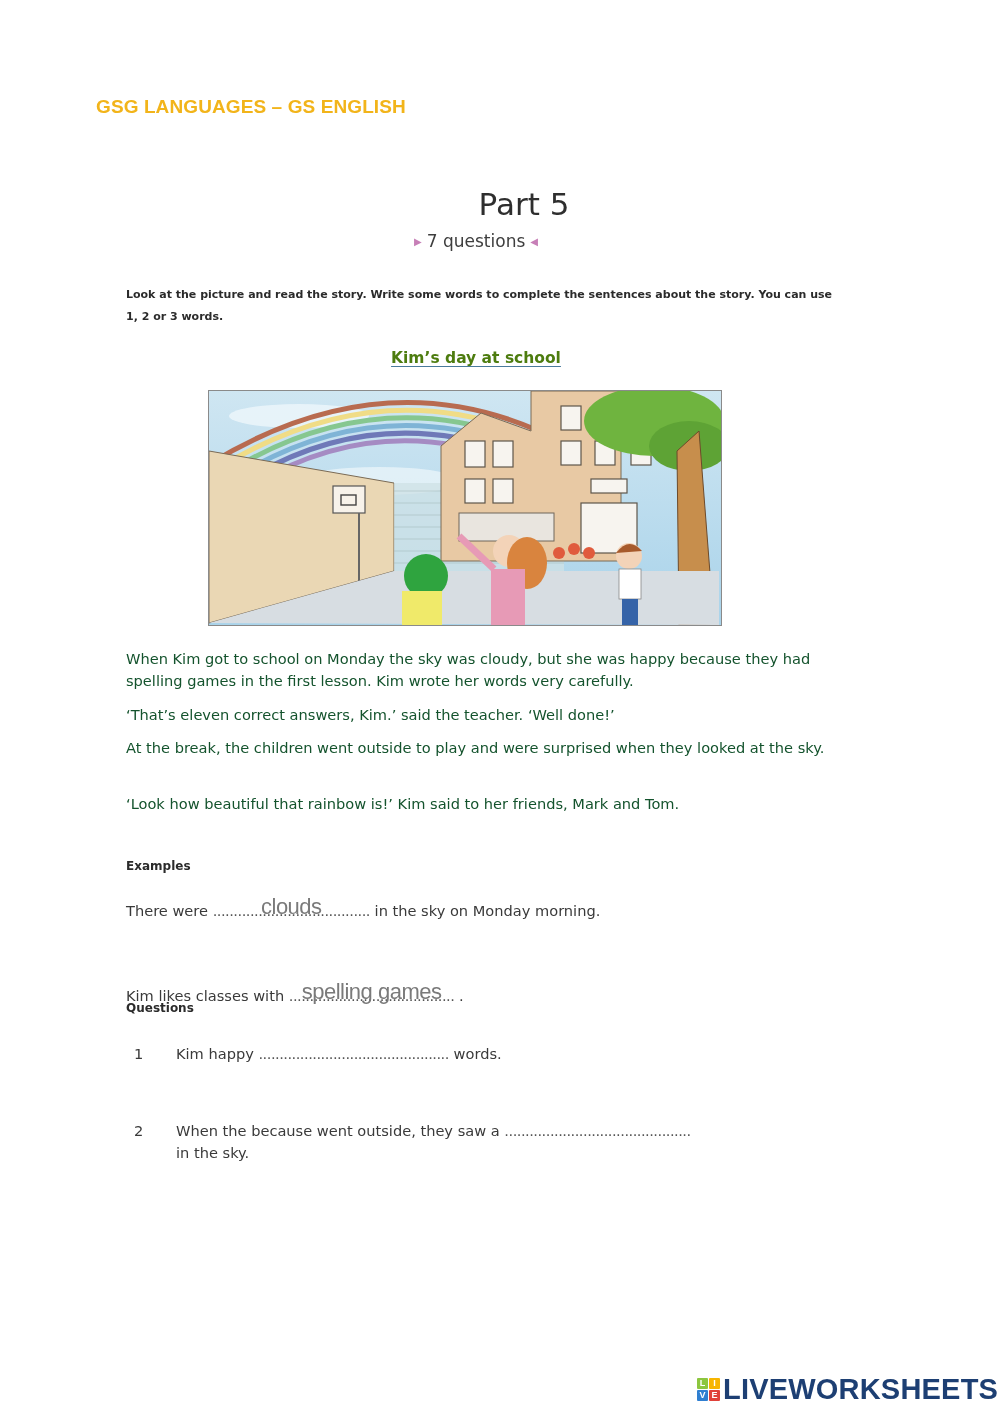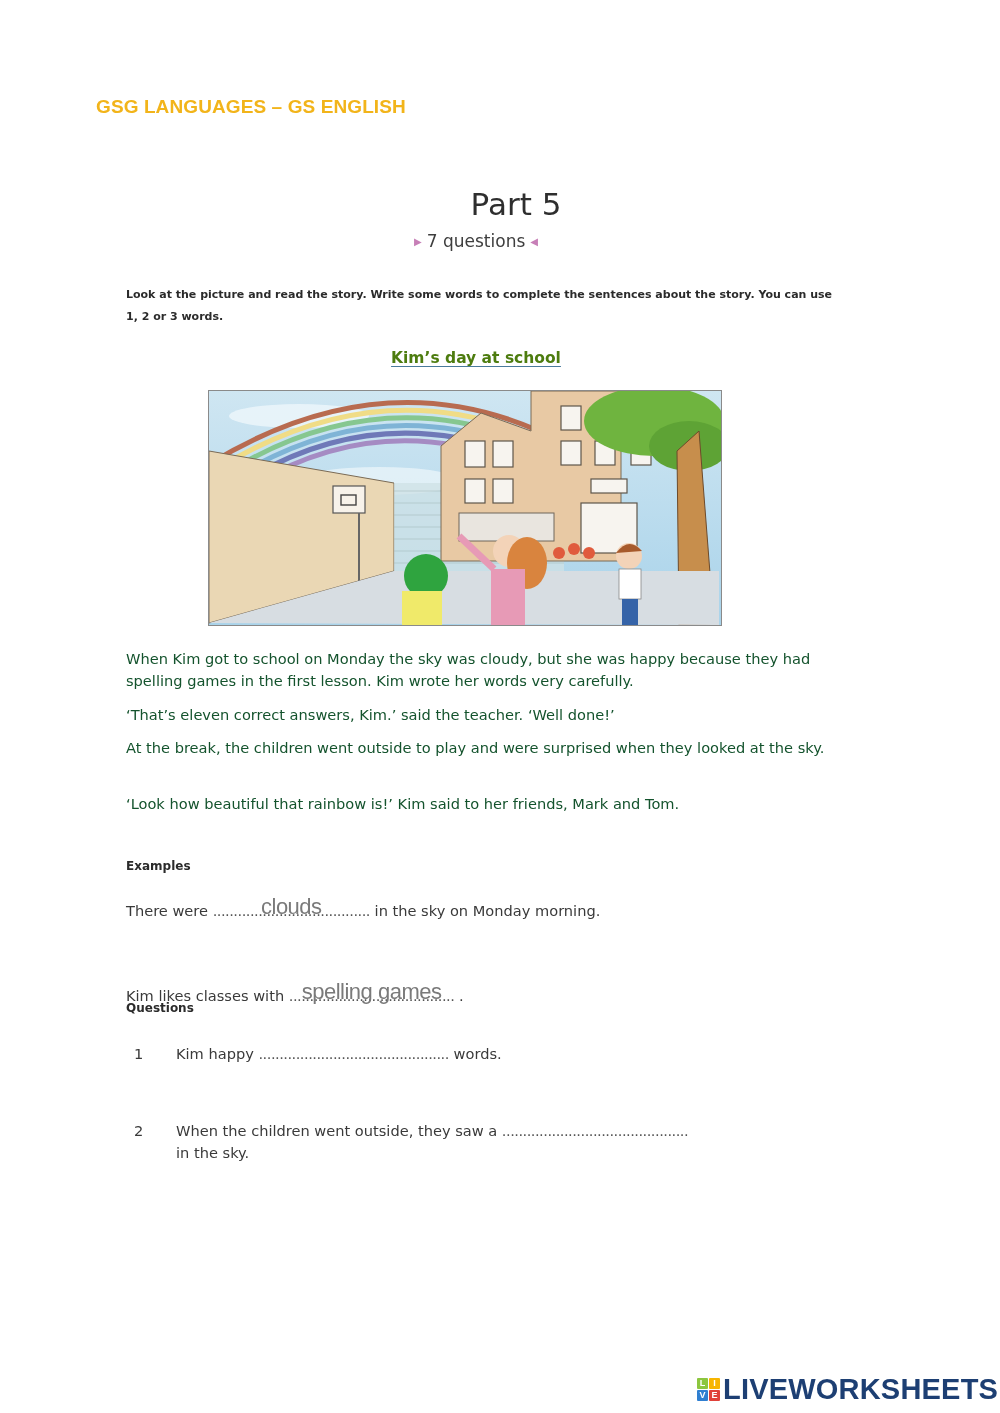--- a/index.html
+++ b/index.html
@@ -6,21 +6,21 @@
   body {
     width: 1000px; height: 1413px; position: relative; overflow: hidden;
     font-family: "DejaVu Sans", sans-serif; color: #3a3a3a;
   }
   .abs { position: absolute; }
   .header-brand {
     left: 96px; top: 96px; font-family: "Liberation Sans", sans-serif;
     font-weight: bold; font-size: 19px; color: #f2b41a; letter-spacing: 0.1px;
   }
   .part-title {
-    left: 8px; width: 952px; top: 186px; text-align: center;
+    left: 16px; width: 952px; top: 186px; text-align: center;
     font-family: "DejaVu Sans", sans-serif; font-size: 31px; color: #2e2e2e; font-weight: normal; padding-left: 32px;
   }
   .part-sub {
     left: 0; width: 952px; top: 231px; text-align: center;
     font-size: 17px; color: #3e3e3e;
   }
   .part-sub .arrow { color: #c77fb7; font-size: 10px; vertical-align: 2px; margin: 0 5px; }
   .instructions {
     left: 126px; top: 284px; width: 720px;
     font-weight: bold; font-size: 11px; line-height: 22px; color: #2b2b2b;
@@ -167,21 +167,21 @@
   <span>Kim likes classes with </span><span class="dots"><span>........................................</span><span class="answer">spelling games</span></span><span> .</span>
 </div>
 
 <div class="abs section-head" style="top:1001px;">Questions</div>
 
 <div class="abs line" style="top:1045px;">
   <span class="q-num">1</span><span>Kim happy </span><span class="dots"><span>..............................................</span><input class="answer-input" type="text" value="" style=""></span><span> words.</span>
 </div>
 
 <div class="abs line" style="top:1122px;">
-  <span class="q-num">2</span><span>When the children went outside, they saw a </span><span class="dots"><span>.............................................</span><input class="answer-input" type="text" value="" style=""></span>
+  <span class="q-num">2</span><span>When the because went outside, they saw a </span><span class="dots"><span>.............................................</span><input class="answer-input" type="text" value="" style=""></span>
 </div>
 <div class="abs line" style="top:1144px; left:176px;">in the sky.</div>
 
 <div class="abs logo">
   <div class="logo-grid">
     <span style="background:#8cc63f">L</span>
     <span style="background:#f7b500">I</span>
     <span style="background:#2f7fd1">V</span>
     <span style="background:#e0413a">E</span>
   </div>

